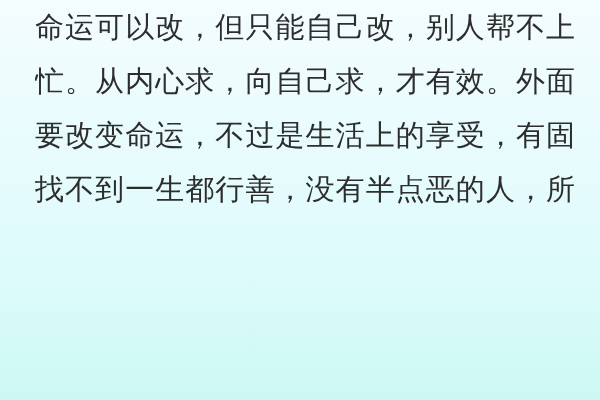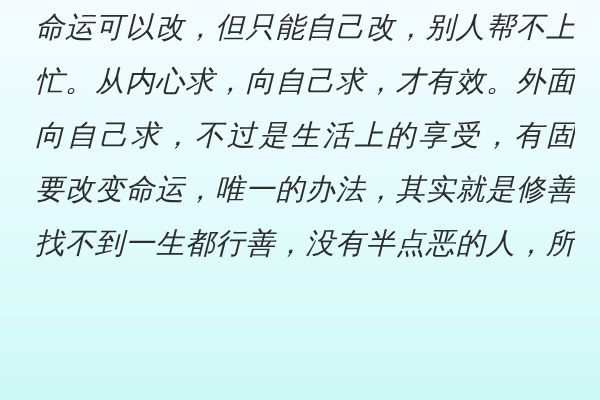--- a/index.html
+++ b/index.html
@@ -32,27 +32,25 @@
   .line {
     height: 54px;
     line-height: 54px;
     overflow: hidden;
     text-align: left;
   }
   .line.j {
     text-align: justify;
     text-justify: inter-ideograph;
     text-align-last: justify;
-    font-style: italic;
   }
 </style>
 </head>
 <body>
 
 <div class="card">
   <div class="text-block">
     <div class="line j">命运可以改，但只能自己改，别人帮不上</div>
     <div class="line j">忙。从内心求，向自己求，才有效。外面</div>
-    <div class="line j">向自己求，不过是生活上的享受，有固</div>
-    <div class="line j">要改变命运，唯一的办法，其实就是修善</div>
+    <div class="line j">要改变命运，不过是生活上的享受，有固</div>
     <div class="line j">找不到一生都行善，没有半点恶的人，所</div>
   </div>
 </div>
 
 </body></html>

